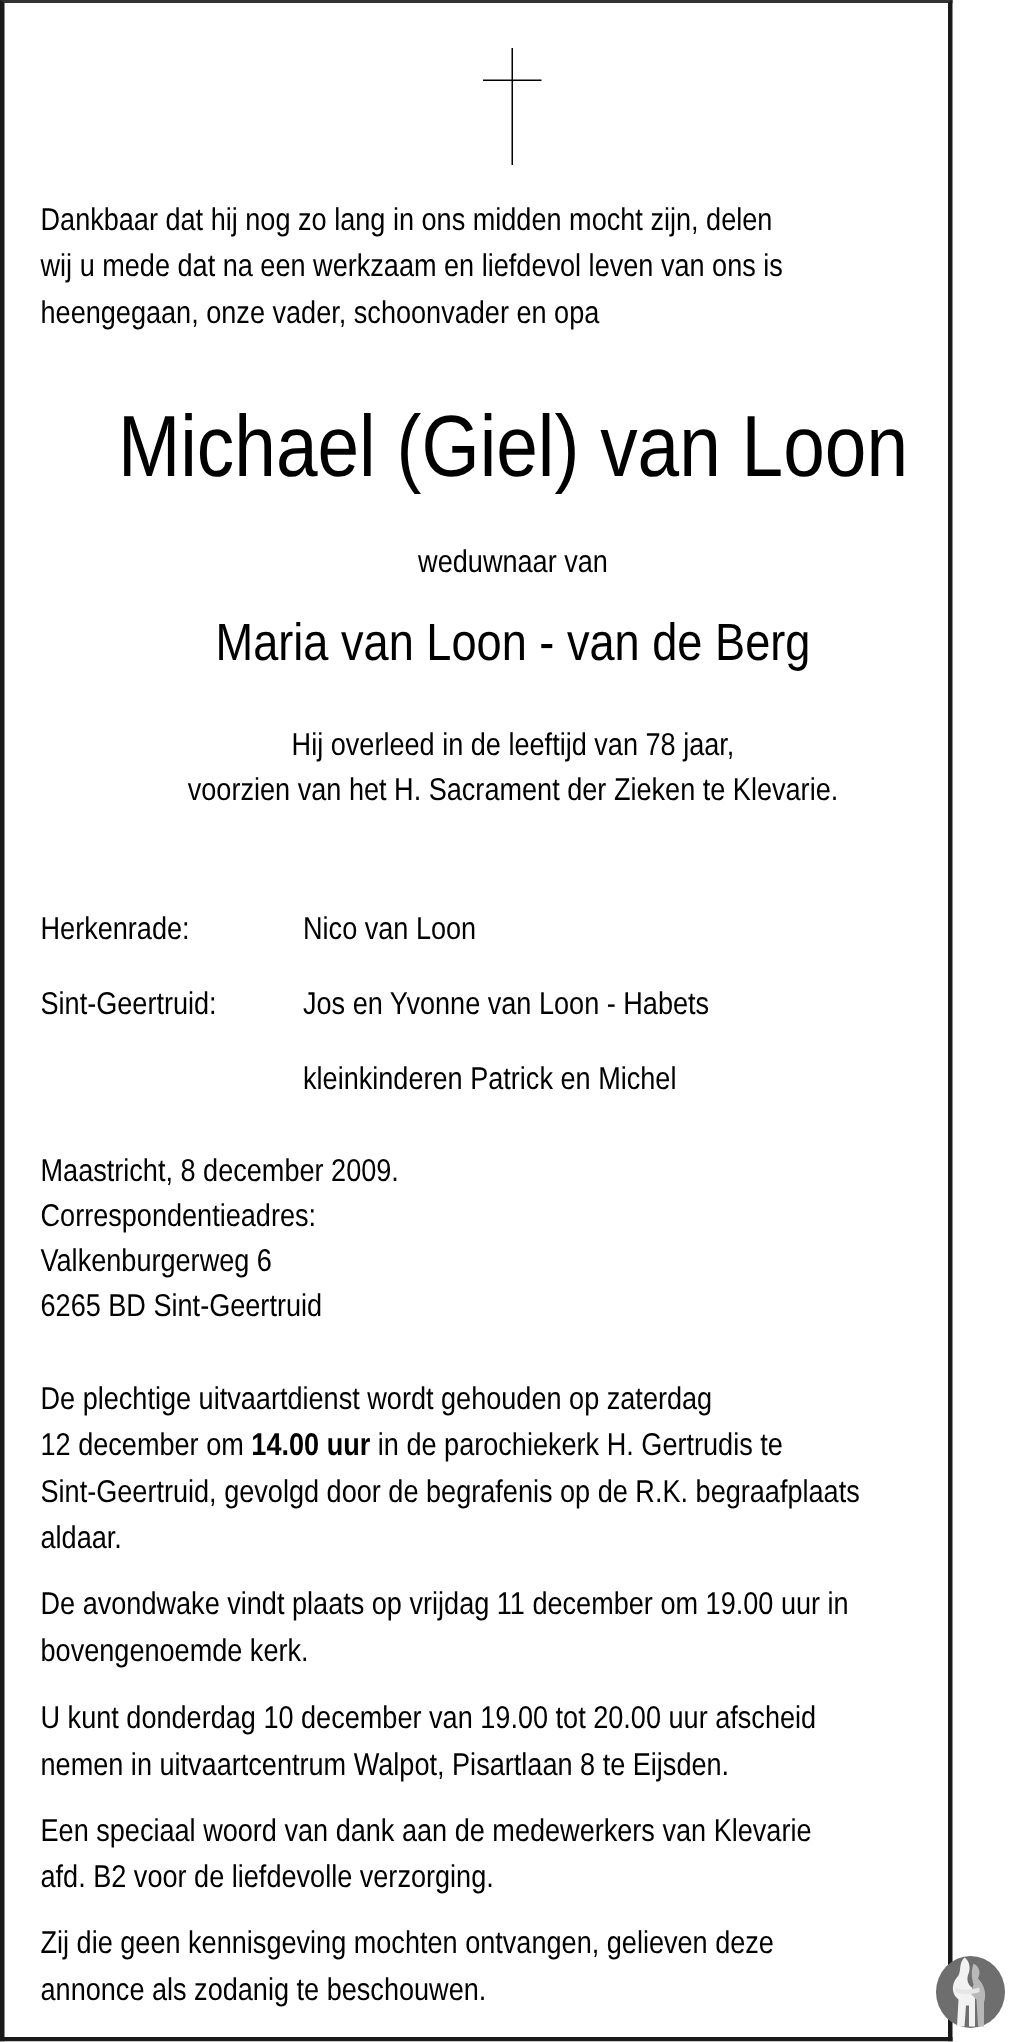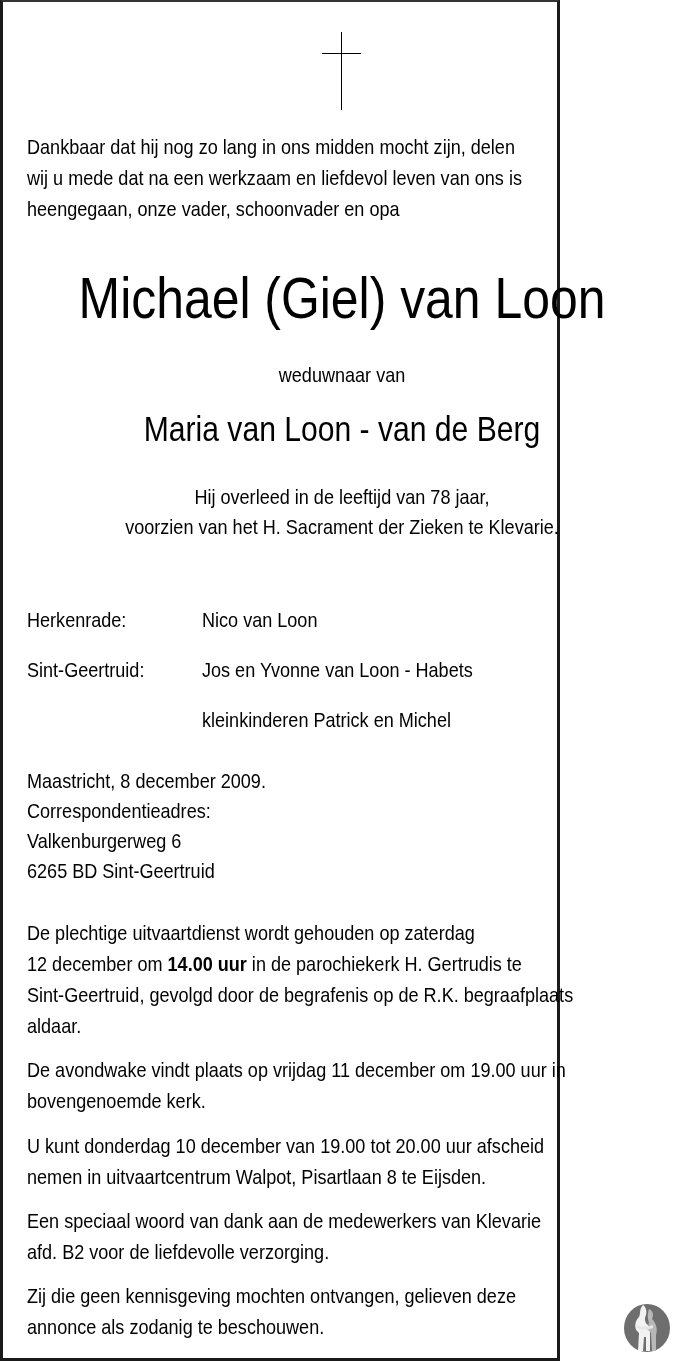--- a/index.html
+++ b/index.html
@@ -1,18 +1,18 @@
 <!DOCTYPE html>
 <html><head>
   <meta charset="utf-8">
   <style>
     html, body { margin: 0; padding: 0; background: #ffffff; }
     body { width: 678px; height: 1361px; position: relative; overflow: hidden; }
     .frame {
-      position: absolute; left: 0; top: 0; width: 560px; height: 1361px;
+      position: absolute; left: 0; top: 0; width: 635px; height: 1361px;
       box-sizing: border-box;
       border-left: 3px solid #1a1a1a; border-right: 3px solid #1a1a1a;
       border-top: 2px solid #333333; border-bottom: 3px solid #1a1a1a;
       background: #ffffff;
     }
     .txt {
       position: absolute; font-family: "Liberation Sans", sans-serif;
       color: #000; white-space: nowrap;
       transform-origin: left top;
     }

